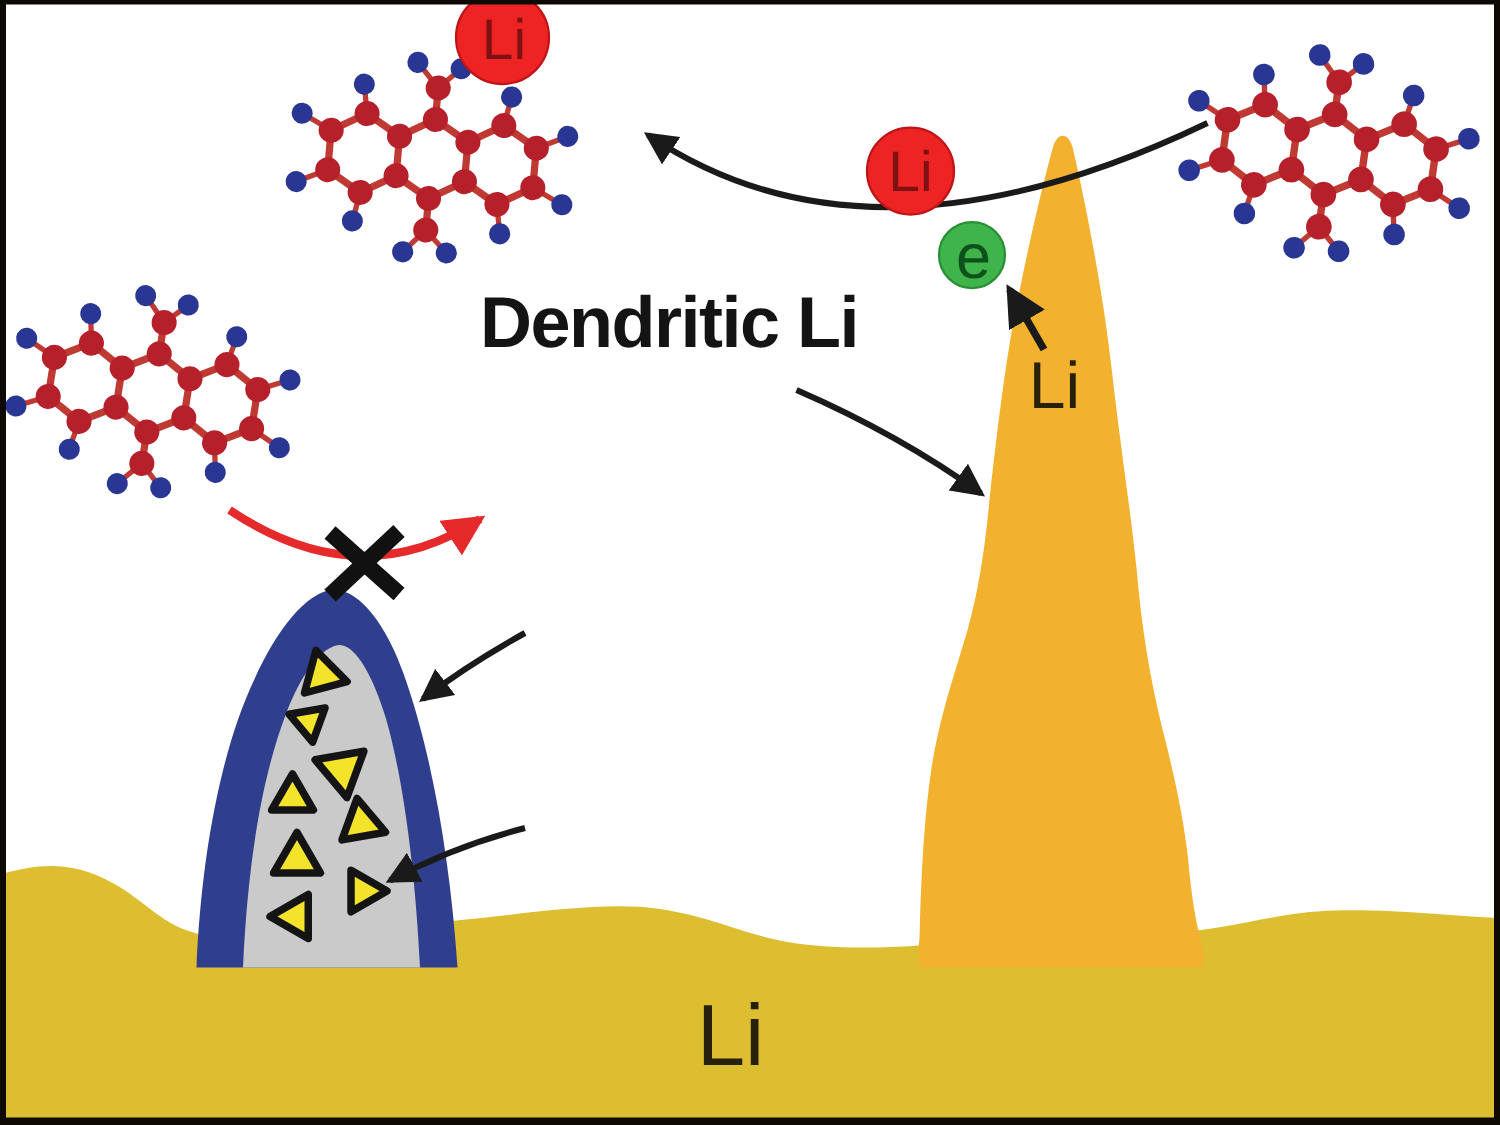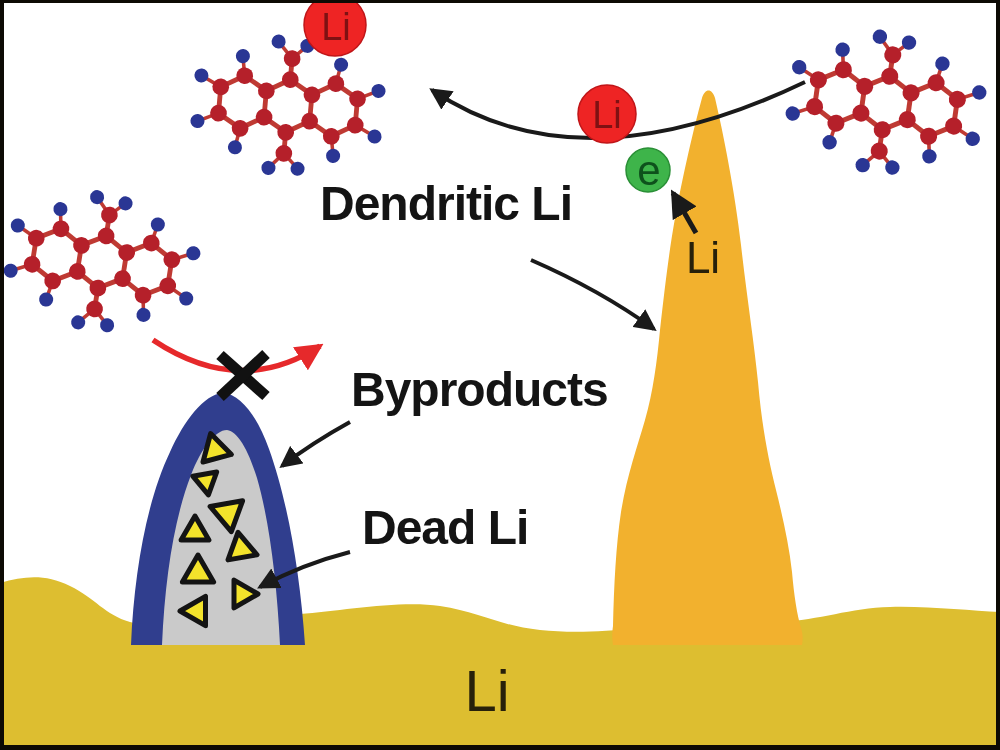--- a/index.html
+++ b/index.html
@@ -9,21 +9,21 @@
   }
   #frame{
     position:absolute;inset:0;z-index:60;pointer-events:none;
     border-style:solid;border-color:#0d0a04;border-width:3px 4px 5px 4px;
   }
   #scene{position:absolute;left:0;top:0;width:1000px;height:750px;}
   .big-label{
     position:absolute;z-index:30;font-weight:bold;color:#141414;
     font-size:48px;letter-spacing:-1px;white-space:nowrap;line-height:1;
   }
-  #lbl-dendritic{left:320px;top:180px;}
+  #lbl-dendritic{left:320px;top:192px;}
   #lbl-byproducts{left:351px;top:366px;}
   #lbl-deadli{left:362px;top:504px;}
   .center-label{
     position:absolute;z-index:30;font-weight:normal;white-space:nowrap;line-height:1;
     transform:translate(-50%,-50%);
   }
   #lbl-substrate{left:487px;top:691px;font-size:58px;color:#27200a;}
   #lbl-dendrite-li{left:703px;top:258px;font-size:44px;color:#27200a;}
   #lbl-ion-top{left:336px;top:27px;font-size:38px;color:#7e1113;}
   #lbl-ion-mid{left:607px;top:115px;font-size:38px;color:#7e1113;}
@@ -291,22 +291,20 @@
     <path d="M 350 422 Q 312 443 282 466" fill="none" stroke="#1a1a1a" stroke-width="4" marker-end="url(#mBlack)"></path>
     <path d="M 350 552 Q 303 564 260 587" fill="none" stroke="#1a1a1a" stroke-width="4" marker-end="url(#mBlack)"></path>
     <path d="M 696 233 L 673 193" fill="none" stroke="#1a1a1a" stroke-width="5" marker-end="url(#mBlack)"></path>
 
     <circle cx="335" cy="25" r="31" stroke="#c01518" stroke-width="1.5" fill="#ee2424"></circle>
     <circle cx="607" cy="114" r="29" stroke="#c01518" stroke-width="1.5" fill="#ee2424"></circle>
     <circle cx="648" cy="170" r="22" stroke="#2a8f36" stroke-width="1.5" fill="#3eb44a"></circle>
   </svg>
 
   <div class="big-label" id="lbl-dendritic">Dendritic Li</div>
-  <div class="big-label" id="lbl-byproducts">Byproducts</div>
-  <div class="big-label" id="lbl-deadli">Dead Li</div>
   <div class="center-label" id="lbl-substrate">Li</div>
   <div class="center-label" id="lbl-dendrite-li">Li</div>
   <div class="center-label" id="lbl-ion-top">Li</div>
   <div class="center-label" id="lbl-ion-mid">Li</div>
   <div class="center-label" id="lbl-electron">e</div>
 
   <div id="frame"></div>
 </div>
 
 </body></html>

